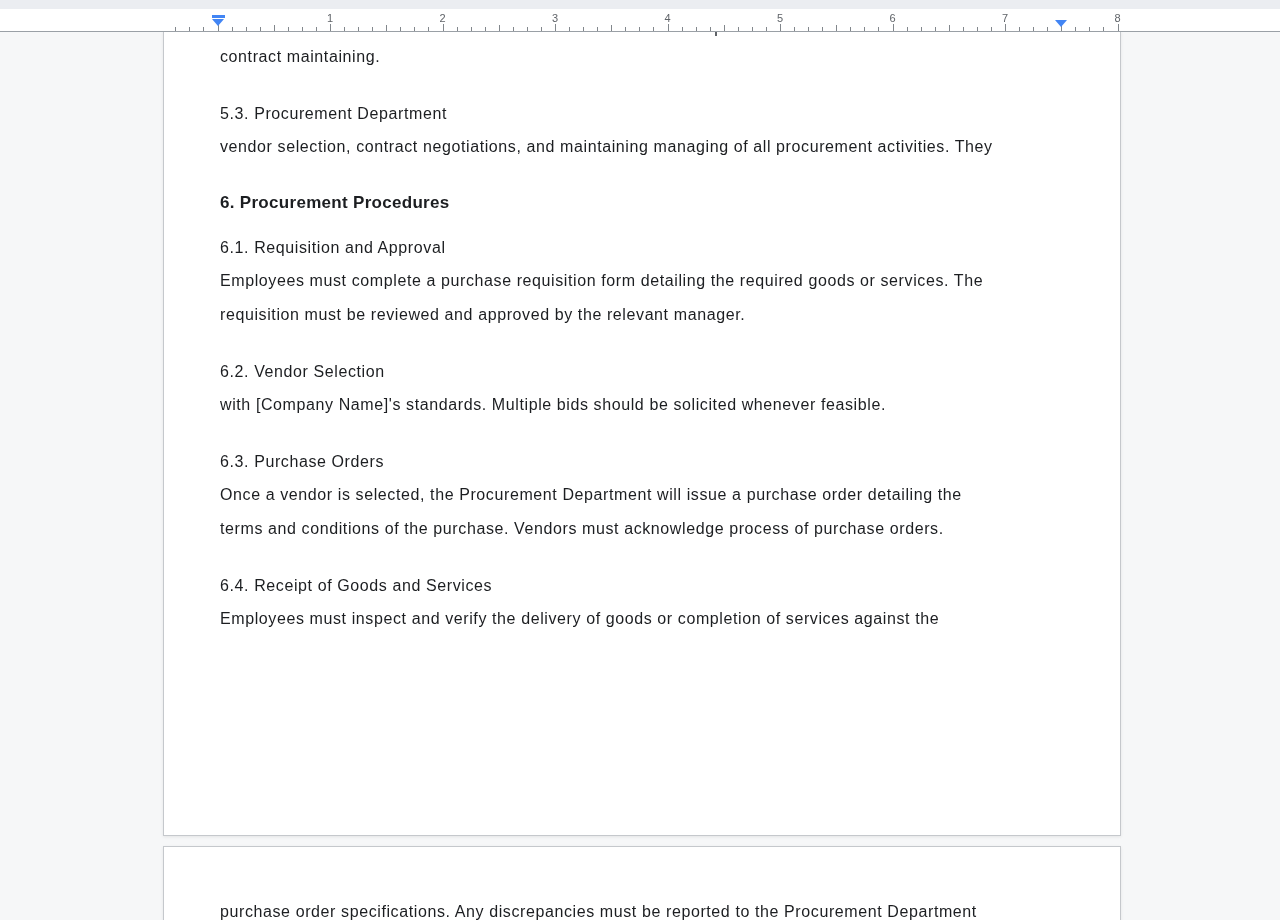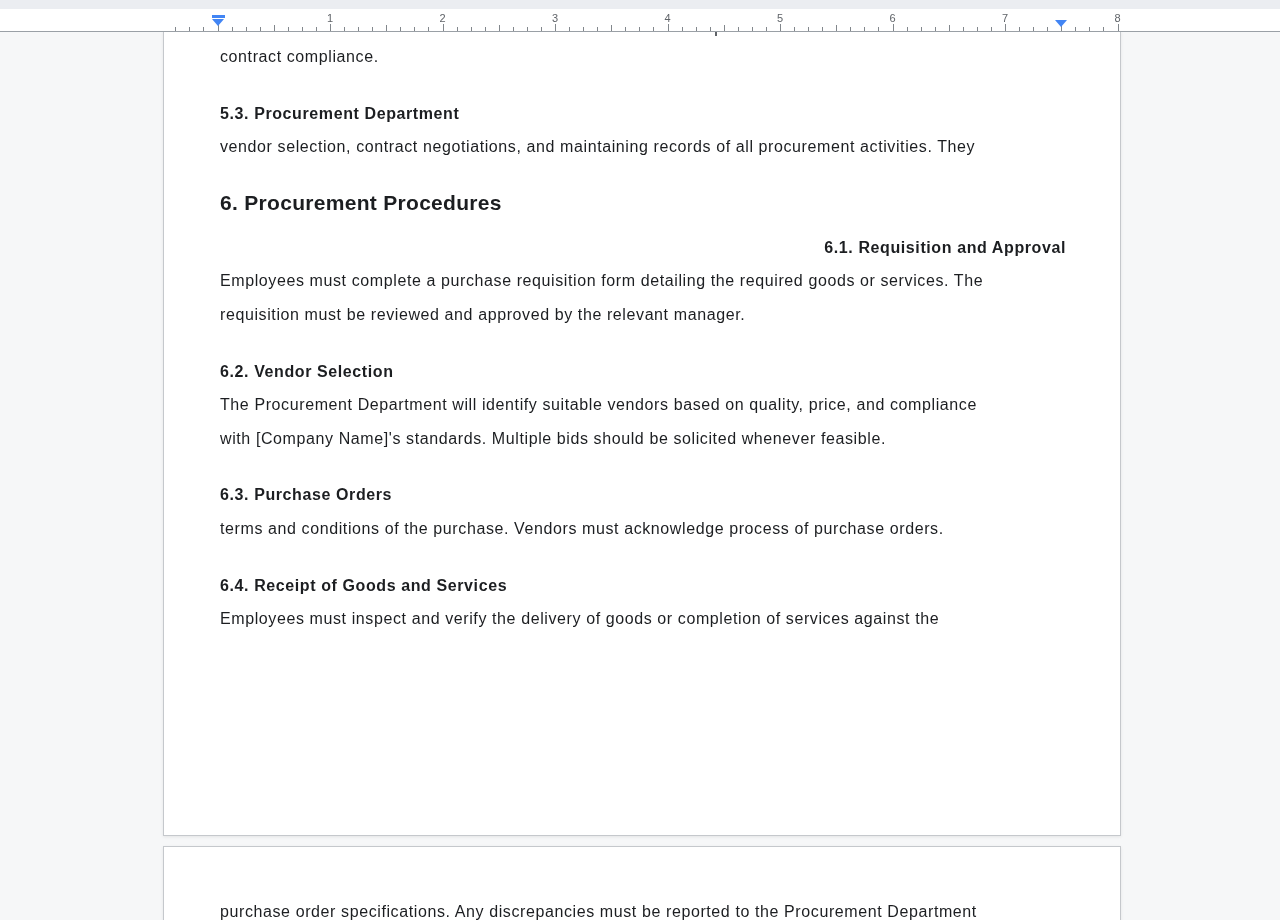--- a/index.html
+++ b/index.html
@@ -62,28 +62,28 @@
   .page-1 { top: 31px; height: 805px; border-top: none; }
   .page-2 { top: 846px; height: 200px; border-bottom: none; }
 
   .content { box-sizing: border-box; width: 100%; height: 100%; overflow: hidden; }
   .page-1 .content { padding: 9px 54px 0 56px; }
   .page-2 .content { padding: 48px 54px 0 56px; }
 
   .block { margin: 0; }
   .block.h3 { margin-top: 23px; }
   .block.h2 { margin-top: 19px; margin-bottom: 2px; }
-  .block.h2 + .block.h3 { margin-top: 8px; text-align: right; }
+  .block.h2 + .block.h3 { margin-top: 8px; }
 
   .line {
     font-size: 16px; line-height: 33.6px; letter-spacing: 0.6px;
     color: #1c1e21; white-space: nowrap;
   }
-  .block.h3 .line { font-weight: bold; }
-  .block.h2 .line { font-weight: bold; font-size: 21px; line-height: 40px; letter-spacing: 0.3px; }
+  .block.h3 .line { font-weight: normal; }
+  .block.h2 .line { font-weight: bold; font-size: 17px; line-height: 40px; letter-spacing: 0.3px; }
 </style>
 </head>
 <body>
 
 <div class="top-band"></div>
 
 <div class="ruler">
   <div id="ruler-marks">
       <div class="tick s" style="left: 175.312px;"></div>
       <div class="tick s" style="left: 189.375px;"></div>
@@ -166,49 +166,49 @@
     <div class="lm-bar"></div>
     <div class="lm-tri"></div>
   </div>
   <div class="right-marker"></div>
 </div>
 <div class="caret-tick"></div>
 
 <div class="page page-1">
   <div class="content" id="page1-content">
       <div class="block body">
-        <div class="line">contract compliance.</div>
+        <div class="line">contract maintaining.</div>
       </div>
       <div class="block h3">
         <div class="line">5.3. Procurement Department</div>
       </div>
       <div class="block body">
-        <div class="line">vendor selection, contract negotiations, and maintaining records of all procurement activities. They</div>
+        <div class="line">vendor selection, contract negotiations, and maintaining managing of all procurement activities. They</div>
       </div>
       <div class="block h2">
         <div class="line">6. Procurement Procedures</div>
       </div>
       <div class="block h3">
         <div class="line">6.1. Requisition and Approval</div>
       </div>
       <div class="block body">
         <div class="line">Employees must complete a purchase requisition form detailing the required goods or services. The</div>
         <div class="line">requisition must be reviewed and approved by the relevant manager.</div>
       </div>
       <div class="block h3">
         <div class="line">6.2. Vendor Selection</div>
       </div>
       <div class="block body">
-        <div class="line">The Procurement Department will identify suitable vendors based on quality, price, and compliance</div>
         <div class="line">with [Company Name]'s standards. Multiple bids should be solicited whenever feasible.</div>
       </div>
       <div class="block h3">
         <div class="line">6.3. Purchase Orders</div>
       </div>
       <div class="block body">
+        <div class="line">Once a vendor is selected, the Procurement Department will issue a purchase order detailing the</div>
         <div class="line">terms and conditions of the purchase. Vendors must acknowledge process of purchase orders.</div>
       </div>
       <div class="block h3">
         <div class="line">6.4. Receipt of Goods and Services</div>
       </div>
       <div class="block body">
         <div class="line">Employees must inspect and verify the delivery of goods or completion of services against the</div>
       </div>
     </div>
 </div>

